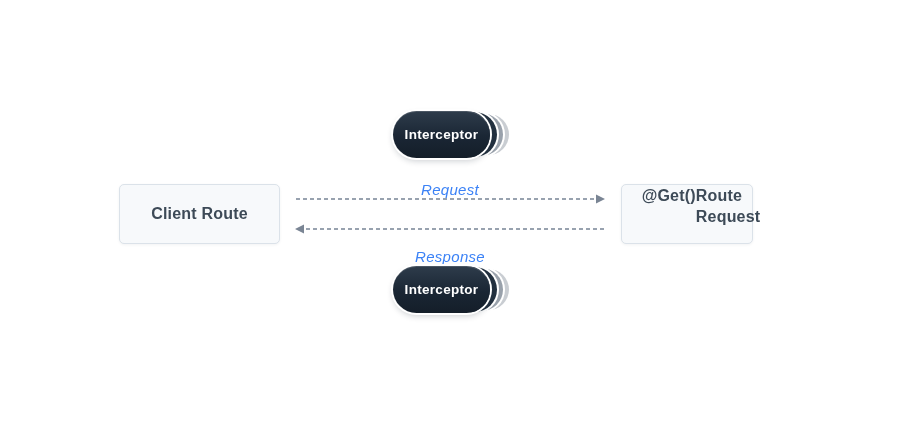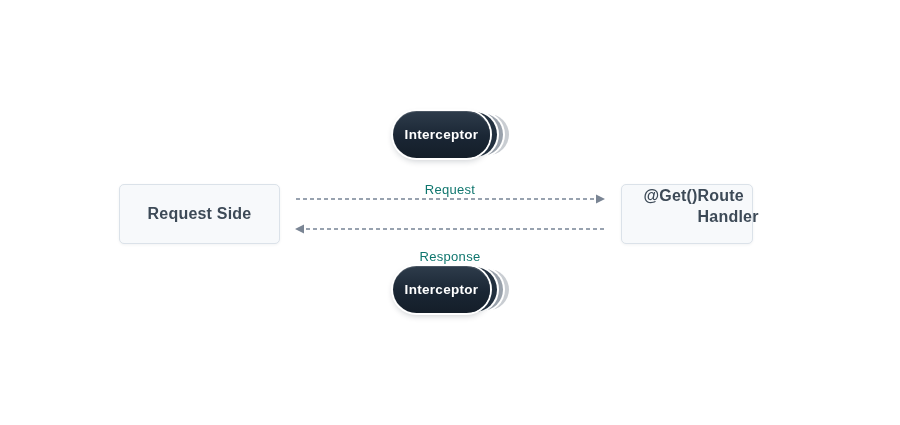--- a/index.html
+++ b/index.html
@@ -78,22 +78,23 @@
   
   .arrow-layer {
     position: absolute;
     left: 0; top: 0;
     width: 900px; height: 425px;
     pointer-events: none;
   }
   .flow-label {
     position: absolute;
     transform: translate(-50%, -50%);
-    font-size: 13px;
-    color: #0f766e;
+    font-style: italic;
+    font-size: 15px;
+    color: #3b82f6;
     letter-spacing: 0.3px;
     white-space: nowrap;
   }
   .label-request  { left: 450px; top: 189px; }
   .label-response { left: 450px; top: 256px; }
 </style>
 </head>
 <body>
 
 <div class="canvas">
@@ -102,26 +103,26 @@
     <line x1="296" y1="199" x2="596" y2="199" stroke="#98a2af" stroke-width="2" stroke-dasharray="4 3"></line>
     <polygon points="596,194.5 605,199 596,203.5" fill="#7a8594"></polygon>
     <line x1="604" y1="229" x2="304" y2="229" stroke="#98a2af" stroke-width="2" stroke-dasharray="4 3"></line>
     <polygon points="304,224.5 295,229 304,233.5" fill="#7a8594"></polygon>
   </svg>
 
   <div class="flow-label label-request">Request</div>
   <div class="flow-label label-response">Response</div>
 
   <div class="node-box client-box">
-    <span>Request Side</span>
+    <span>Client Route</span>
   </div>
 
   <div class="node-box handler-box">
     <span>@Get()</span>
-    <span>Route Handler</span>
+    <span>Route Request</span>
   </div>
 
   <div class="pill-group pill-top">
     <div class="pill-echo echo-3"></div>
     <div class="pill-echo echo-2"></div>
     <div class="pill-echo echo-1"></div>
     <div class="pill-main">
       <span>Interceptor</span>
     </div>
   </div>

